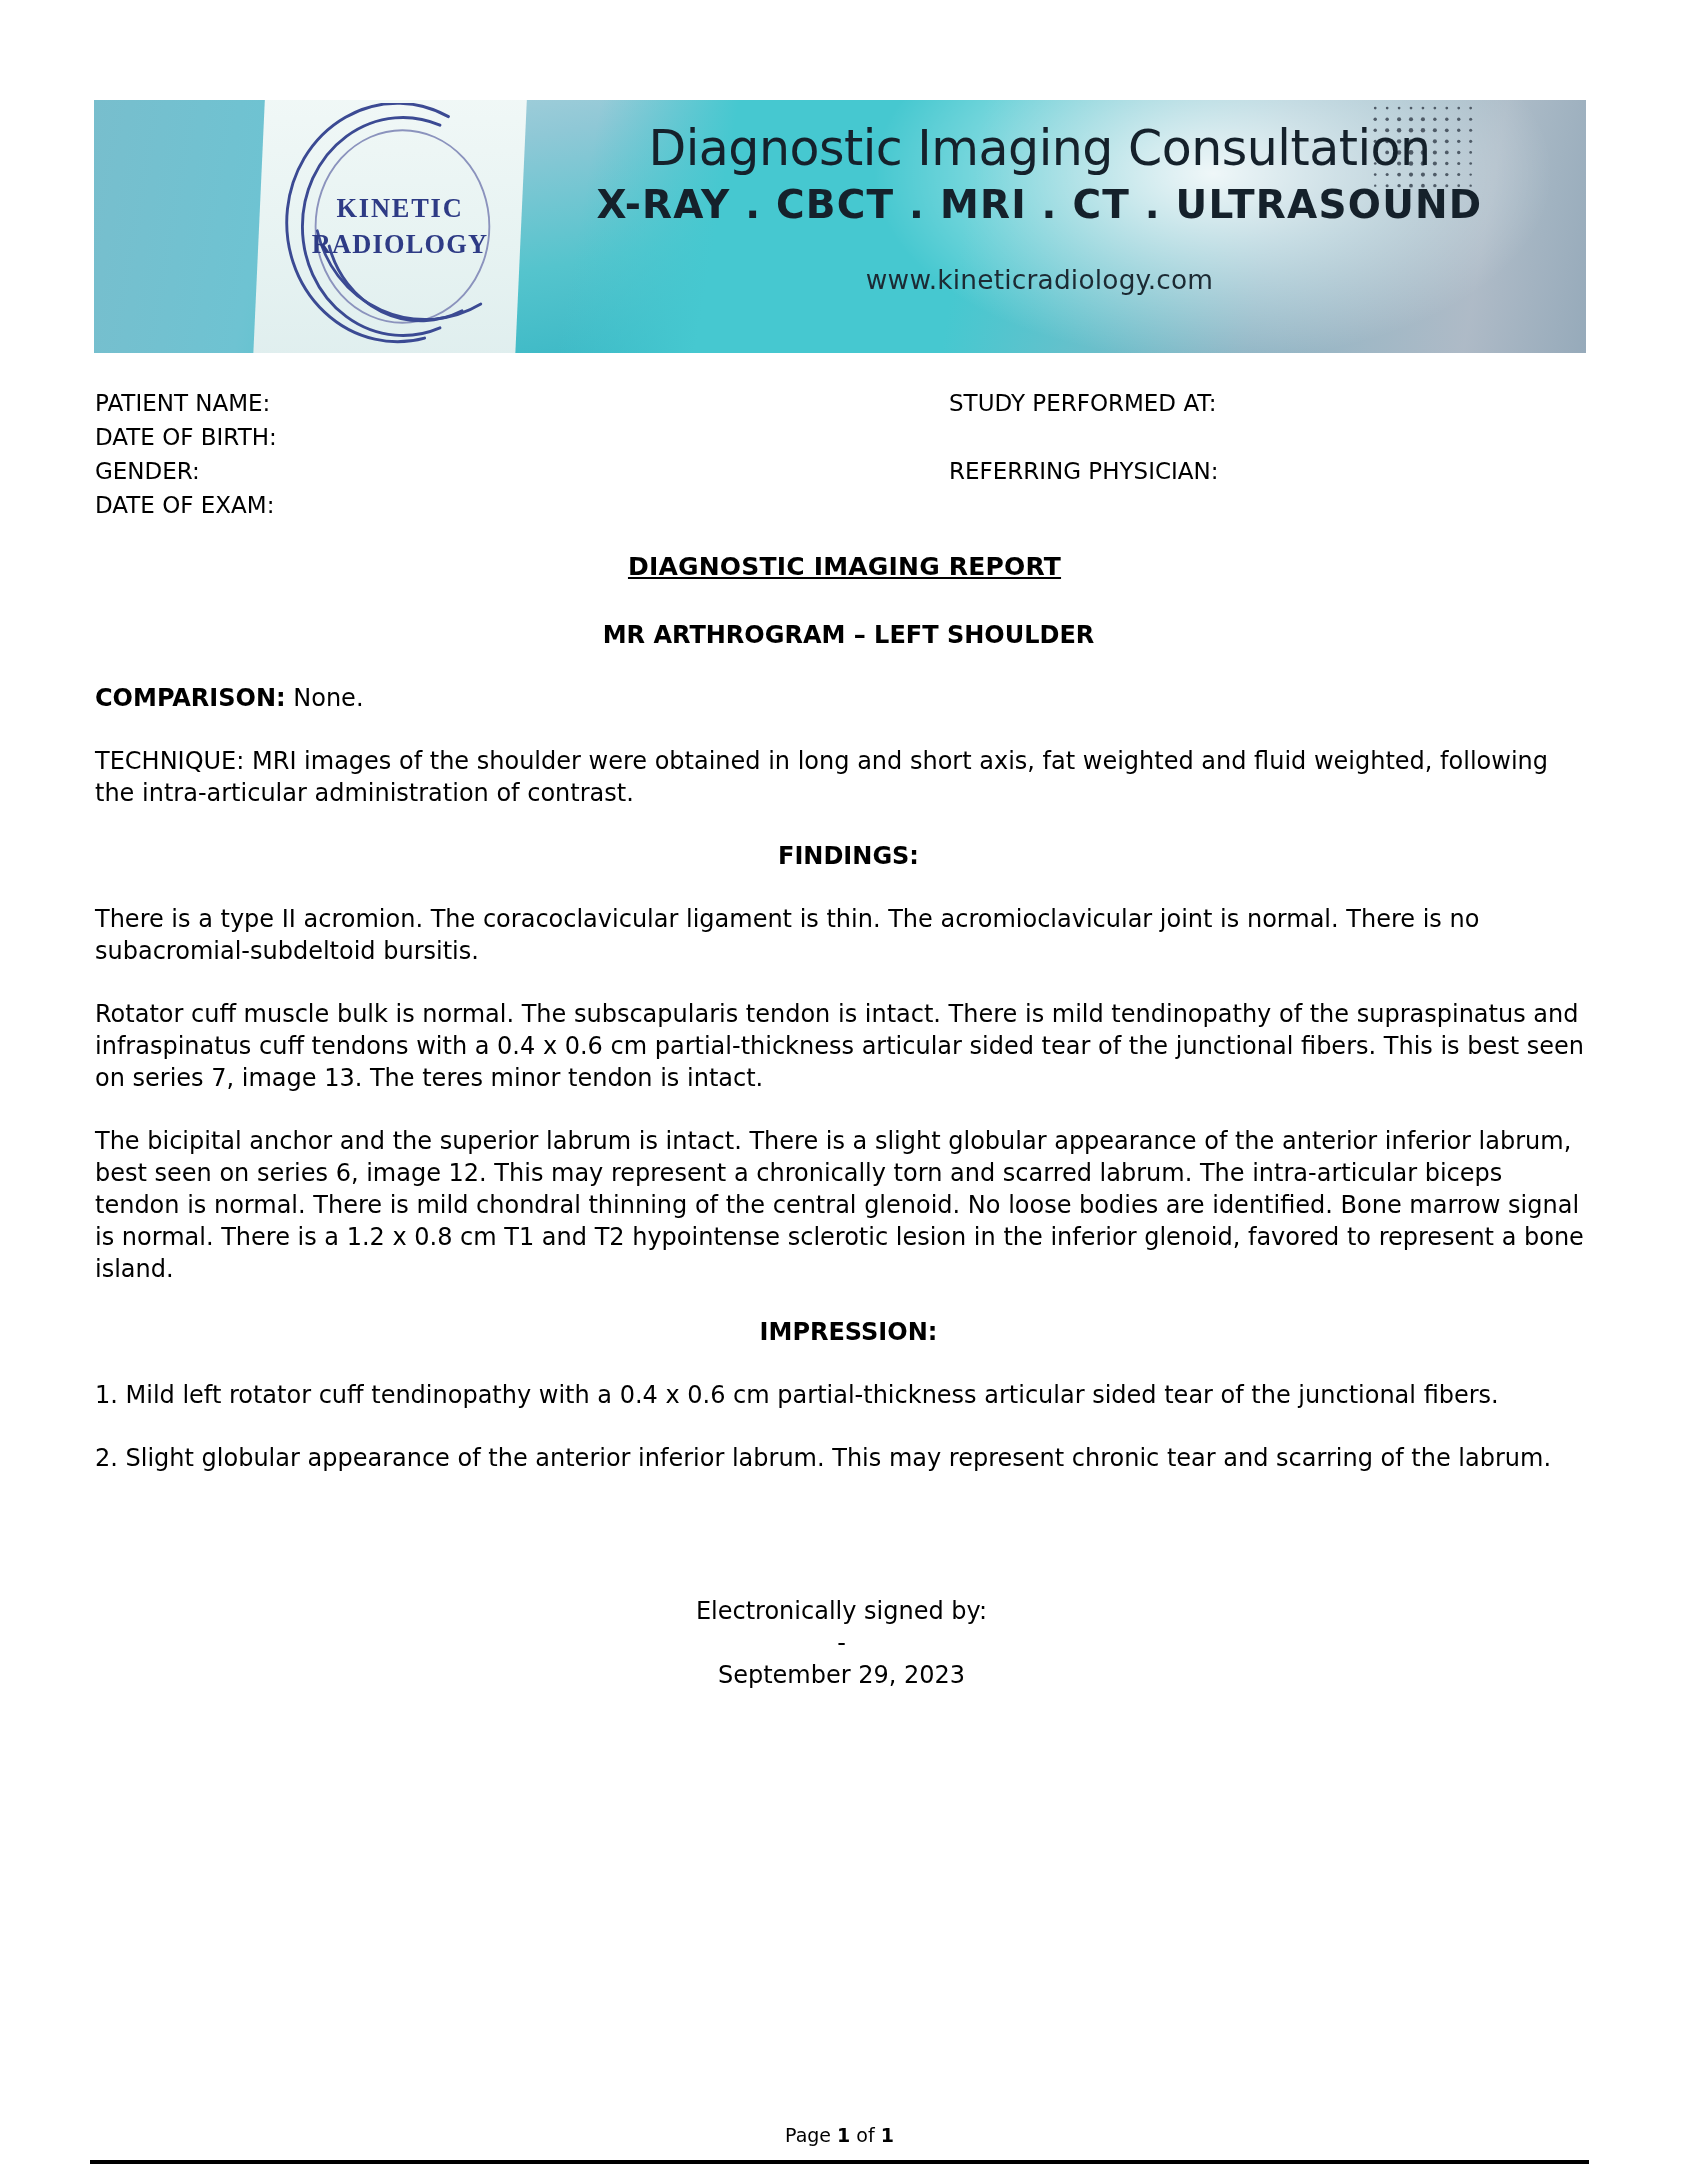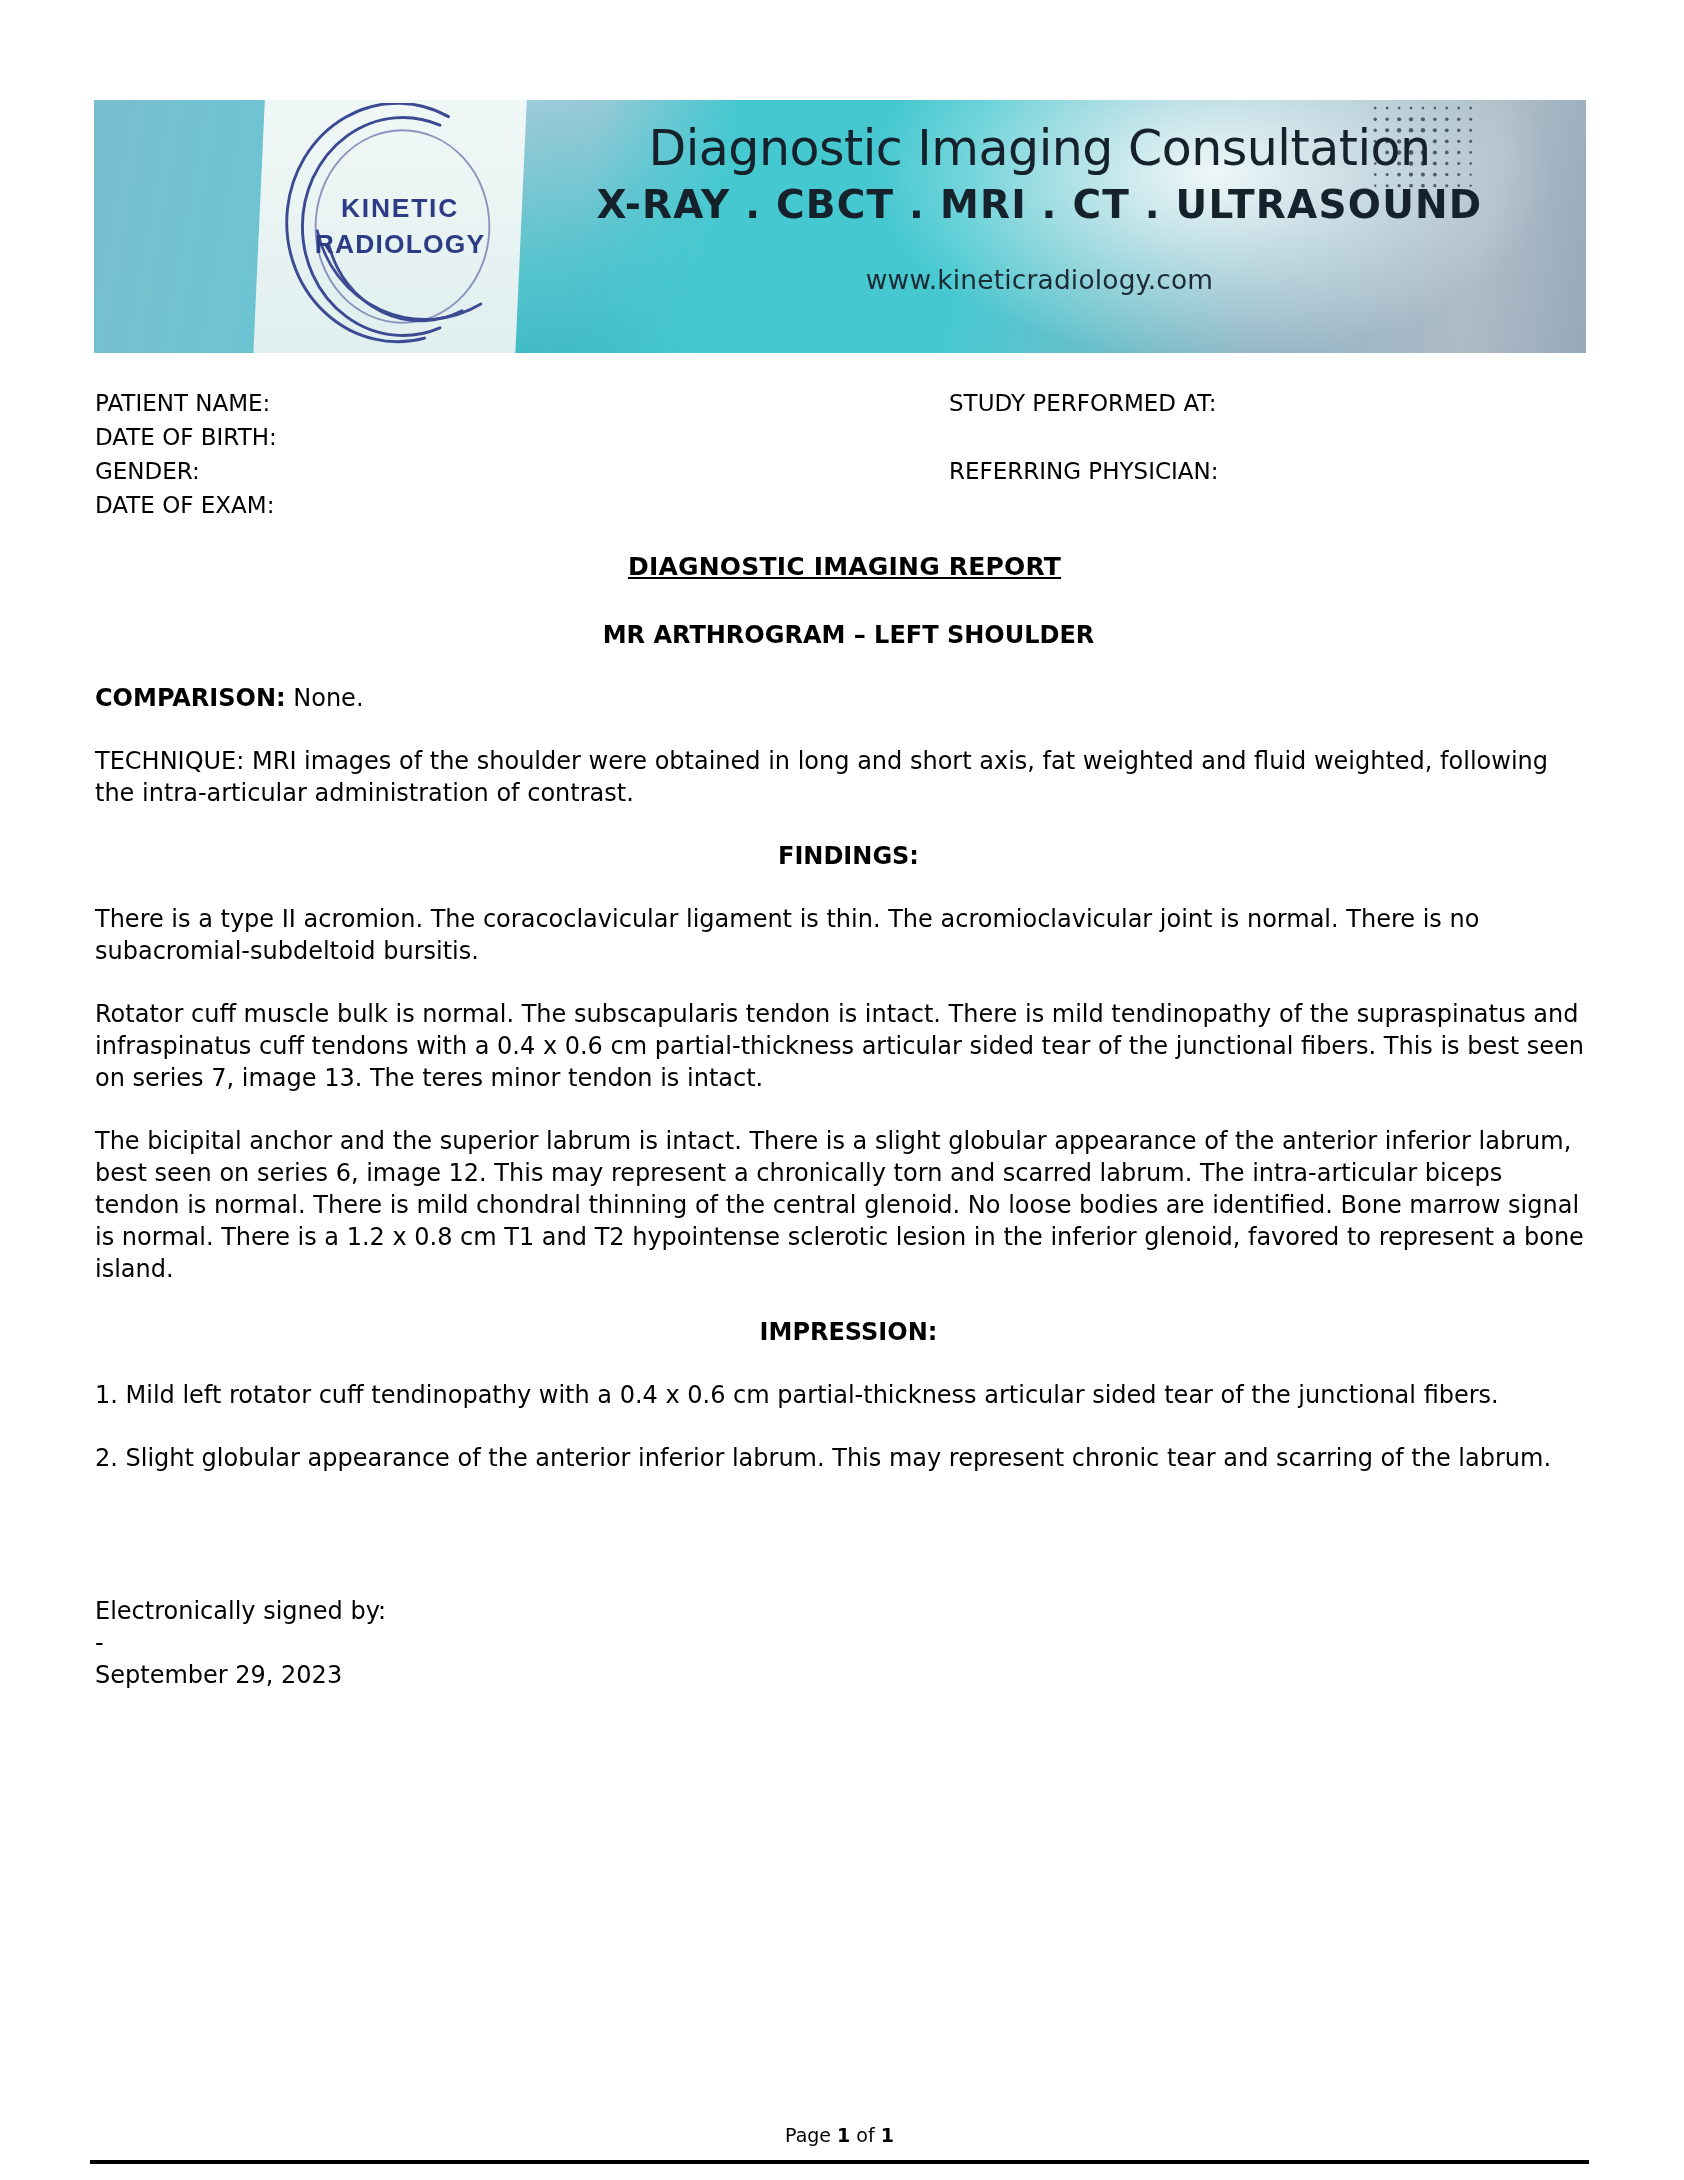--- a/index.html
+++ b/index.html
@@ -67,21 +67,21 @@
     width: 247px;
     height: 247px;
   }
   .logo svg { display: block; width: 100%; height: 100%; }
   .logo-text {
     position: absolute;
     left: 191px;
     top: 90px;
     width: 230px;
     text-align: center;
-    font-family: Liberation Sans, sans-serif;
+    font-family: Liberation Serif, serif;
     font-weight: bold;
     color: #2e3b85;
     line-height: 1.38;
     letter-spacing: 1.8px;
   }
   .logo-text .l1 { font-size: 26.4px; display: block; }
   .logo-text .l2 { font-size: 26.4px; display: block; letter-spacing: 1.2px; }
 
   
   .banner-head {
@@ -170,21 +170,21 @@
   .p { margin: 0 0 31px 0; }
   .hd { font-weight: bold; }
   .section-title { font-weight: bold; margin: 0 0 31px 12px; text-align: center; }
 
   
   .sign {
     position: absolute;
     left: 95px;
     top: 1595px;
     width: 1493px;
-    text-align: left;
+    text-align: center;
     font-size: 24px;
     line-height: 32px;
   }
 
   
   .footer-rule {
     position: absolute;
     left: 90px;
     top: 2160px;
     width: 1499px;

